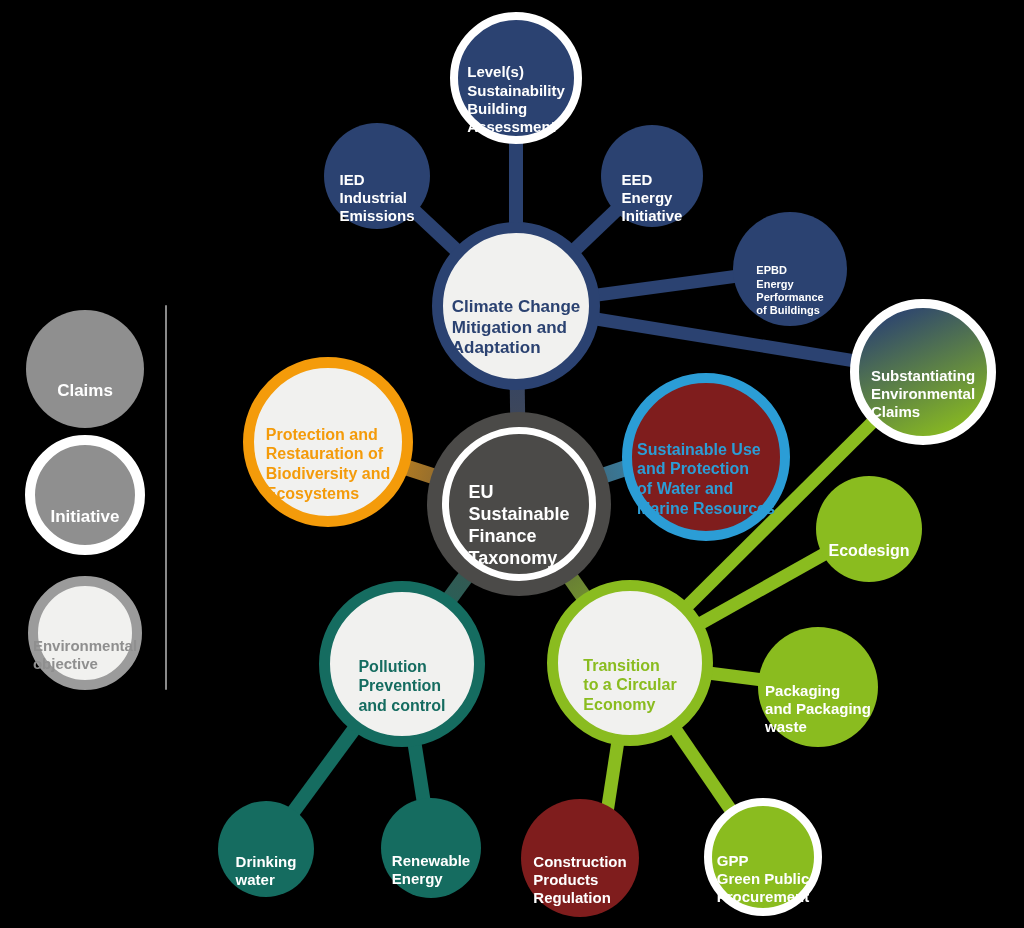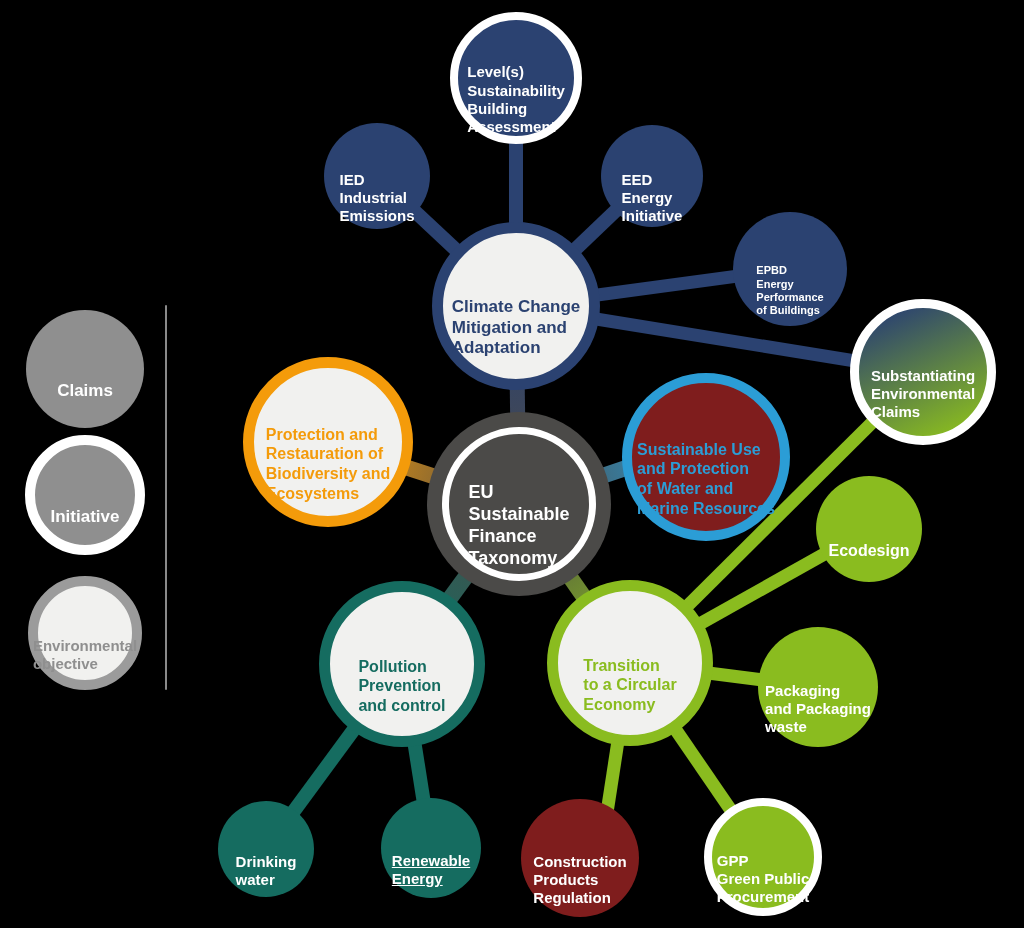--- a/index.html
+++ b/index.html
@@ -134,21 +134,21 @@
       <div class="node policy" style="background: rgb(138, 188, 31); left: 758px; top: 627px; width: 120px; height: 120px;">
         <span class="label" style="color: rgb(255, 255, 255); font-size: 15px;">Packaging
 and Packaging
 waste</span>
       </div>
       <div class="node policy" style="background: rgb(21, 108, 96); left: 218px; top: 801px; width: 96px; height: 96px;">
         <span class="label" style="color: rgb(255, 255, 255); font-size: 15px;">Drinking
 water</span>
       </div>
       <div class="node policy" style="background: rgb(21, 108, 96); left: 381px; top: 798px; width: 100px; height: 100px;">
-        <span class="label" style="color: rgb(255, 255, 255); font-size: 15px; text-decoration: underline;">Renewable
+        <span class="label" style="color: rgb(255, 255, 255); font-size: 15px;">Renewable
 Energy</span>
       </div>
       <div class="node policy" style="background: #7f1d1d; left: 521px; top: 799px; width: 118px; height: 118px;">
         <span class="label" style="color: rgb(255, 255, 255); font-size: 15px;">Construction
 Products
 Regulation</span>
       </div>
       <div class="node initiative" style="border-width: 8px; border-color: rgb(255, 255, 255); background: rgb(138, 188, 31); left: 704px; top: 798px; width: 118px; height: 118px;">
         <span class="label" style="color: rgb(255, 255, 255); font-size: 15px;">GPP
 Green Public

